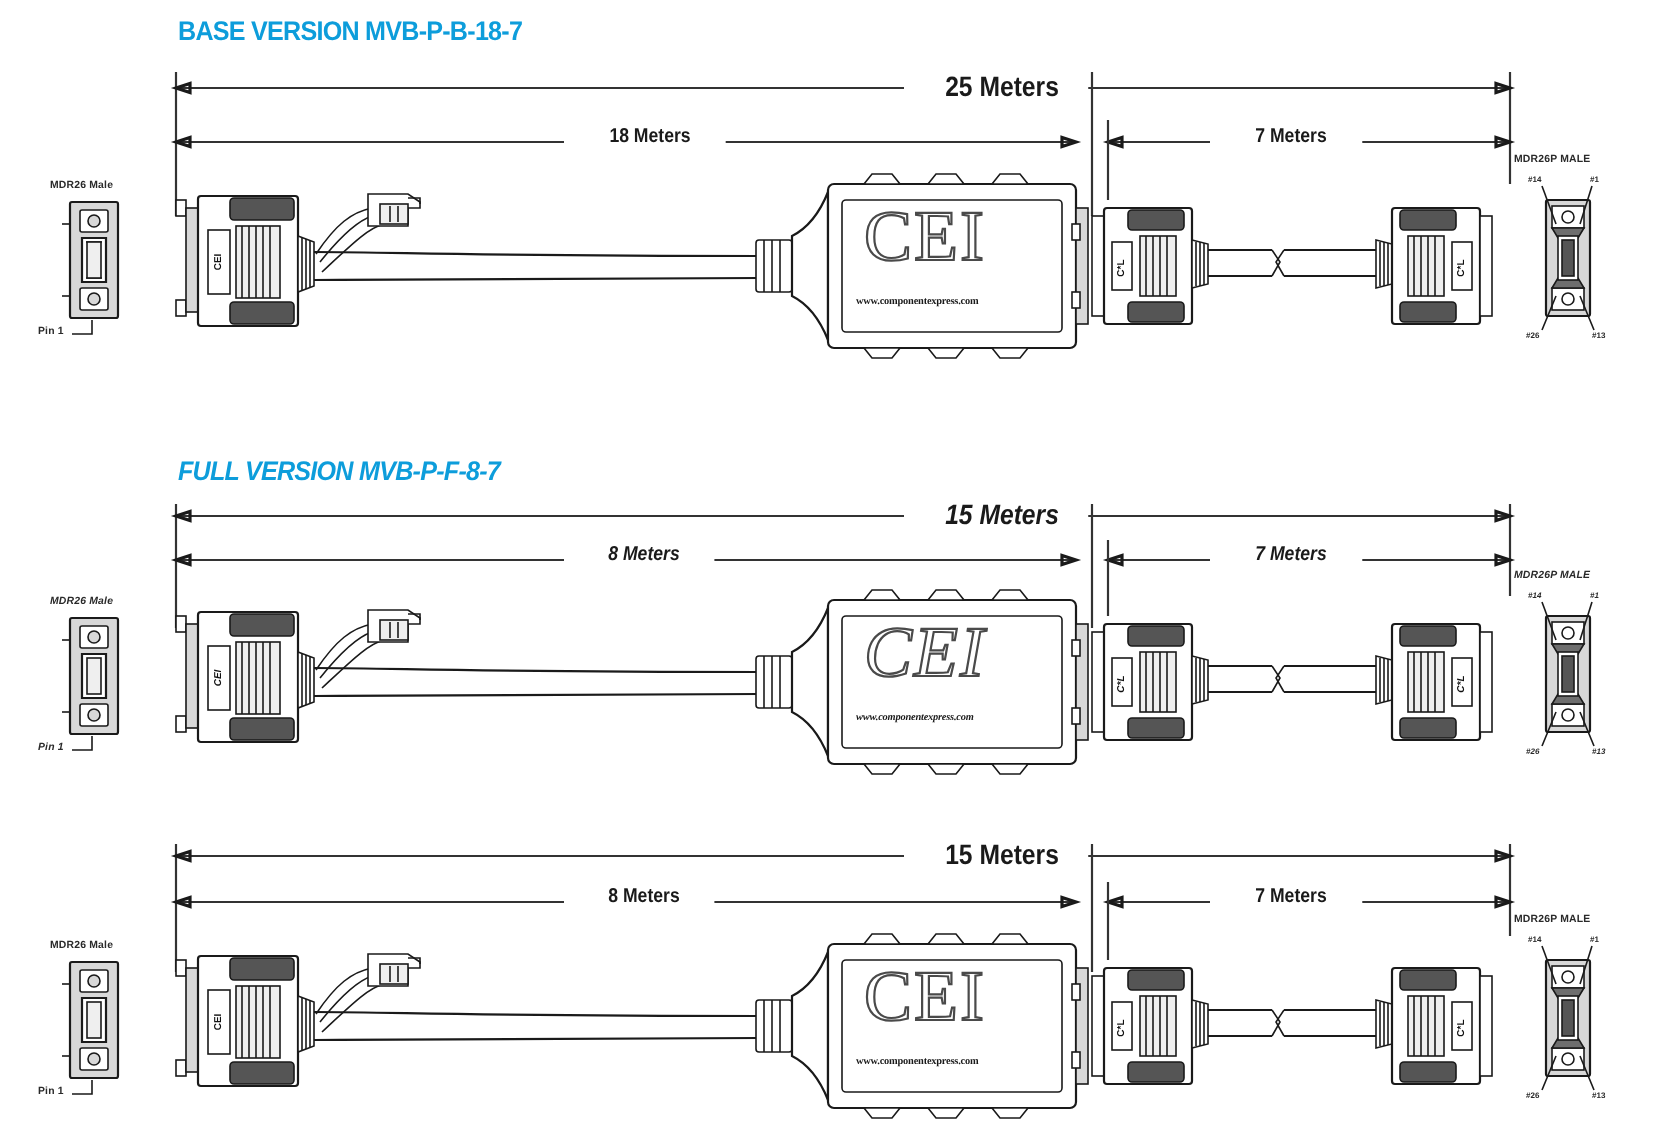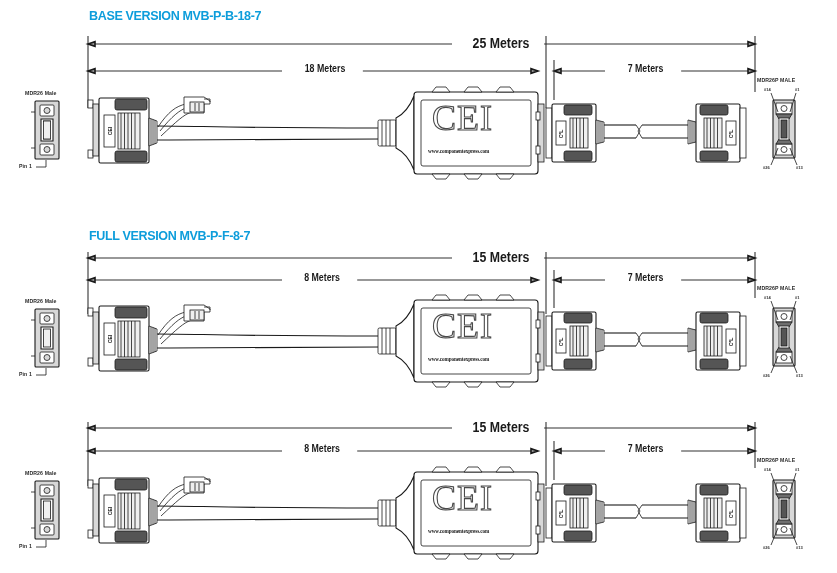--- a/index.html
+++ b/index.html
@@ -4,21 +4,21 @@
 <title>MVB Cable Assembly Drawings</title>
 <style>
   html,body{margin:0;padding:0;background:#ffffff;}
   body{
     width:837px;height:573px;position:relative;overflow:hidden;
     font-family:"Liberation Sans", sans-serif;
     color:#000;
   }
   .diagram{position:absolute;left:0;width:726px;}
   #diagram-1{top:0;height:210px;}
-  #diagram-2{top:222px;height:180px;}
+  #diagram-2{top:222px;height:180px;font-style:italic;}
   #diagram-3{top:400px;height:173px;}
 
   .title{
     position:absolute;
     font-family:"Liberation Sans", sans-serif;
     font-weight:bold;
     font-size:13.5px;
     letter-spacing:-0.4px;
     color:#0d9ddb;
     white-space:nowrap;

